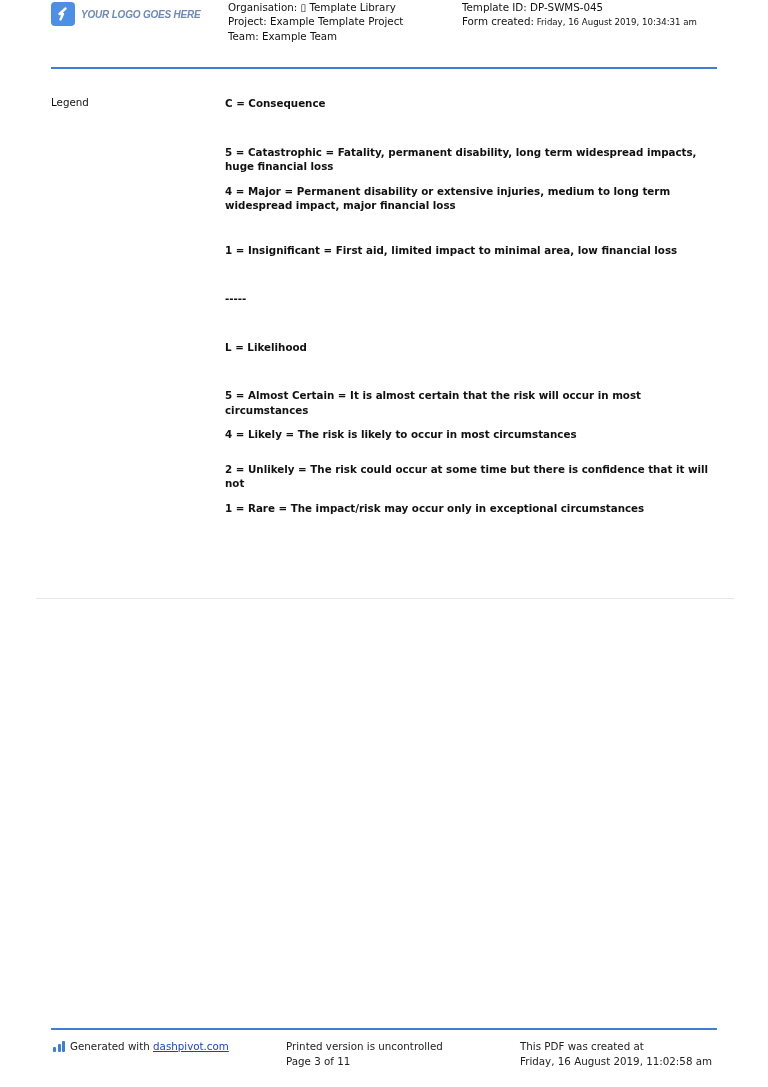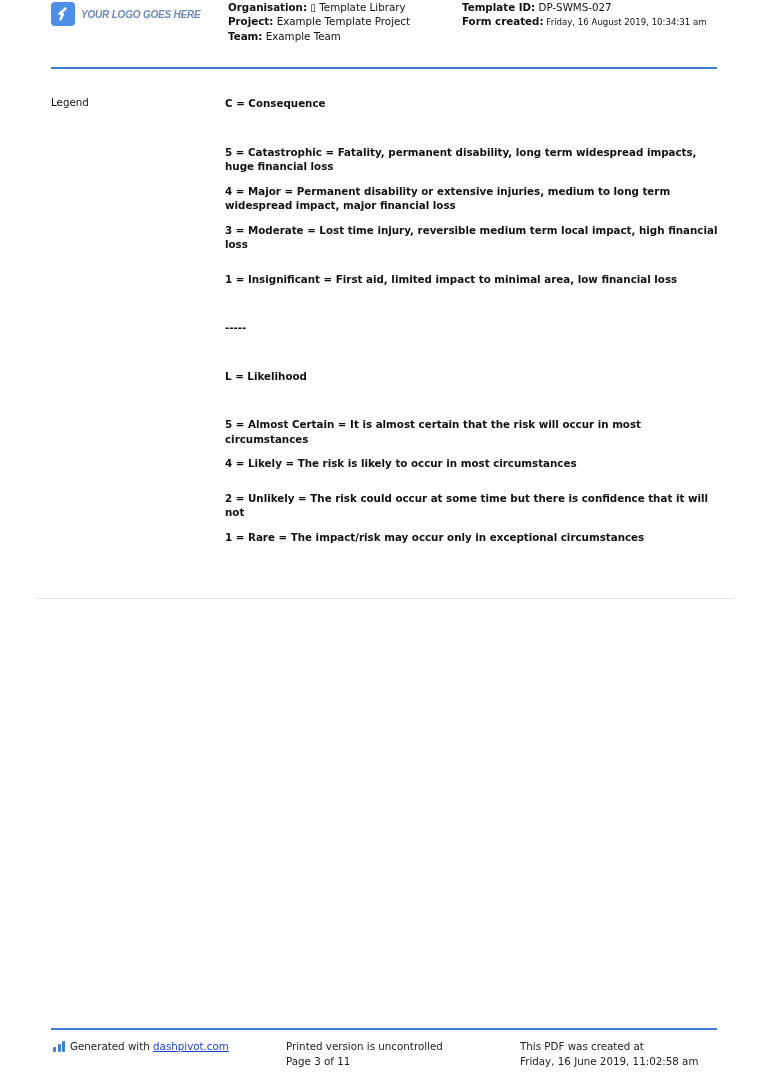--- a/index.html
+++ b/index.html
@@ -35,21 +35,21 @@
       letter-spacing: -0.2px;
     }
     .meta-col {
       position: absolute; top: 0;
       font-size: 10.3px;
       line-height: 14.3px;
       white-space: nowrap;
     }
     .meta-col.mid { left: 177px; }
     .meta-col.right { left: 411px; }
-    .meta-col b { font-weight: bold; text-align: center; }
+    .meta-col b { font-weight: normal; text-align: center; }
     .meta-col .small { font-size: 8.6px; }
     .gap { display: inline-block; width: 14px; }
     .header-rule {
       position: absolute;
       left: 51px; top: 67px;
       width: 666px; height: 2px;
       background: #3c7fd6;
     }
 
     .legend-label {
@@ -106,36 +106,35 @@
     <span class="logo-text">YOUR LOGO GOES HERE</span>
   </div>
 
   <div class="meta-col mid">
     <div><b>Organisation:</b><span> ▯ Template Library</span></div>
     <div><b>Project:</b><span> Example Template Project</span></div>
     <div><b>Team:</b><span> Example Team</span></div>
   </div>
 
   <div class="meta-col right">
-    <div><b>Template ID:</b><span> DP-SWMS-027</span></div>
+    <div><b>Template ID:</b><span> DP-SWMS-045</span></div>
     <div><b>Form created:</b><span class="small"> Friday, 16 August 2019, 10:34:31 am</span></div>
   </div>
 </div>
 <div class="header-rule"></div>
 
 <div class="legend-label">Legend</div>
 
 <div class="legend-content">
   <p>C = Consequence</p>
   <div class="sp-lg"></div>
   <p>5 = Catastrophic = Fatality, permanent disability, long term widespread impacts, huge financial loss</p>
   <div class="sp-sm"></div>
   <p>4 = Major = Permanent disability or extensive injuries, medium to long term widespread impact, major financial loss</p>
   <div class="sp-sm"></div>
-  <p>3 = Moderate = Lost time injury, reversible medium term local impact, high financial loss</p>
   <div class="sp-sm"></div>
   <div class="sp-sm"></div>
   <p>1 = Insignificant = First aid, limited impact to minimal area, low financial loss</p>
   <div class="sp-lg"></div>
   <p>-----</p>
   <div class="sp-lg"></div>
   <p>L = Likelihood</p>
   <div class="sp-lg"></div>
   <p>5 = Almost Certain = It is almost certain that the risk will occur in most circumstances</p>
   <div class="sp-sm"></div>
@@ -157,14 +156,14 @@
       <span style="height:11px"></span>
   </span>
   <span>Generated with </span>&nbsp;<a>dashpivot.com</a>
 </div>
 <div class="footer-col mid">
   <div>Printed version is uncontrolled</div>
   <div>Page 3 of 11</div>
 </div>
 <div class="footer-col right">
   <div>This PDF was created at</div>
-  <div>Friday, 16 June 2019, 11:02:58 am</div>
+  <div>Friday, 16 August 2019, 11:02:58 am</div>
 </div>
 
 </body></html>

